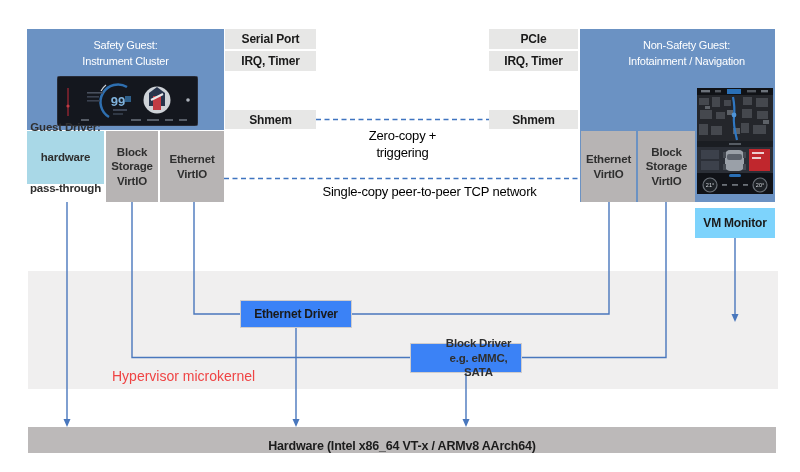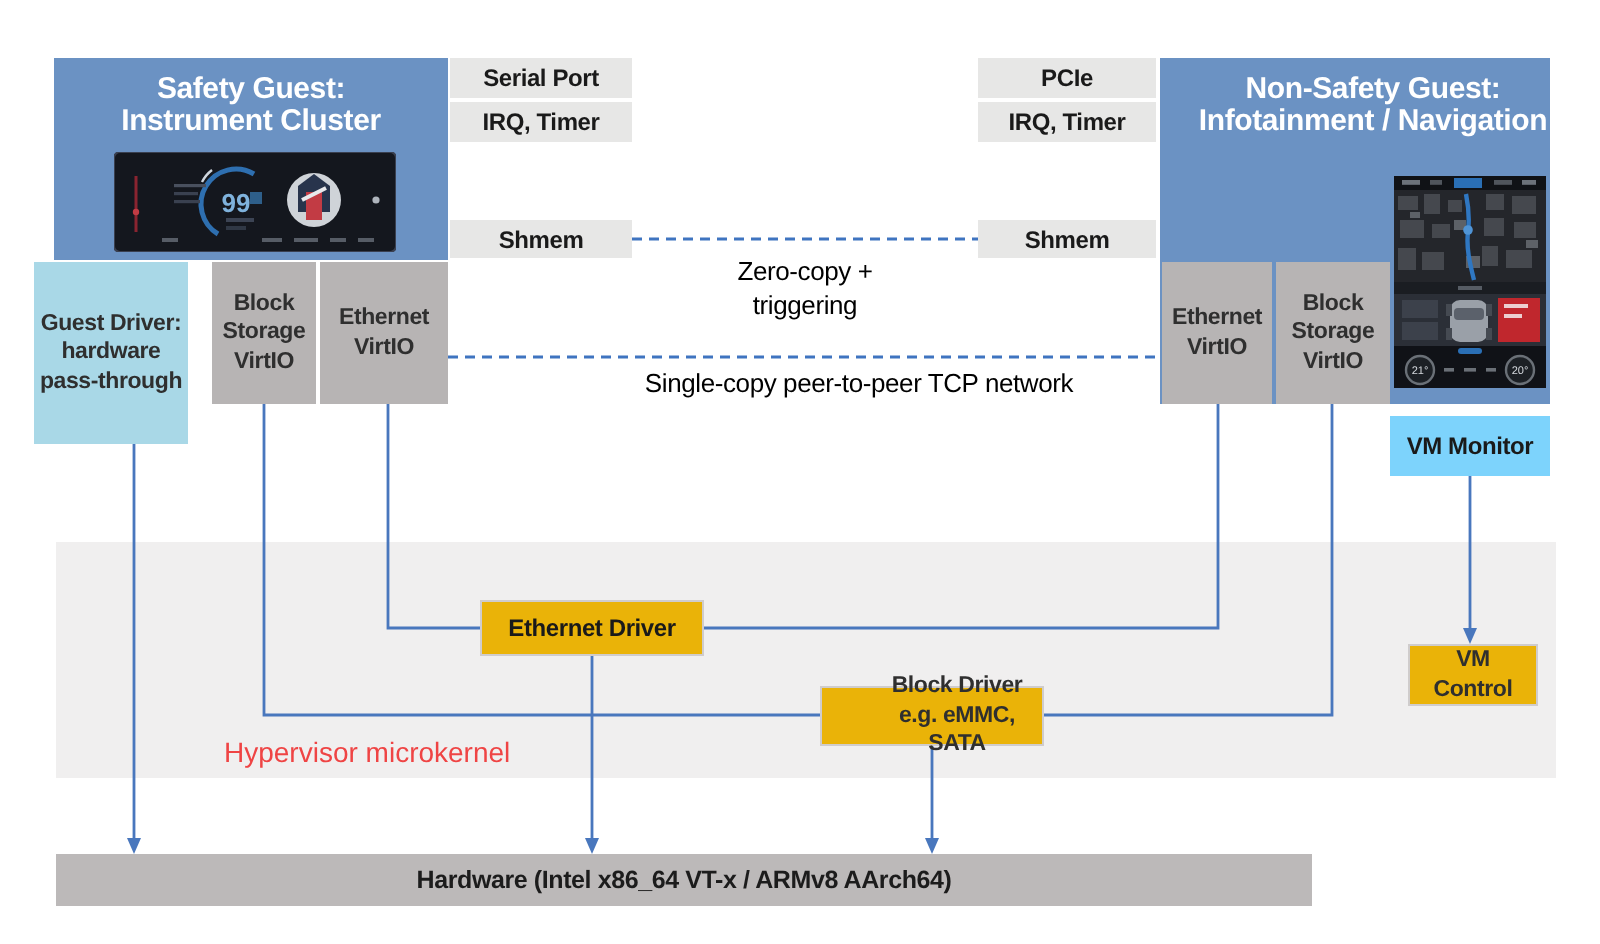--- a/index.html
+++ b/index.html
@@ -8,45 +8,45 @@
     font-family:"Liberation Sans", sans-serif; overflow:hidden;
     -webkit-font-smoothing:antialiased;
   }
   .abs { position:absolute; }
   .box {
     position:absolute; box-sizing:border-box;
     display:flex; flex-direction:column; align-items:center; justify-content:center;
     text-align:center;
   }
   .blue-box  { background:#6b92c3; }
-  .title { color:#ffffff; font-weight:bold; font-size:15px; line-height:16px; letter-spacing:-0.2px; }
+  .title { color:#ffffff; font-weight:normal; font-size:11px; line-height:16px; letter-spacing:-0.2px; }
   .ltblue-box{ background:#a9d8e7; }
   .gray-box  { background:#b7b4b4; }
   .port-box  { background:#e7e7e6; }
-  .driver-box{ background:#eab308; border:1px solid #cfcccc; }
+  .driver-box{ background:#3b82f6; border:1px solid #cfcccc; }
   .vmmon-box { background:#7dd3fc; }
   .blk-label { color:#2f2f2f; font-weight:bold; font-size:11.5px; line-height:14.5px; letter-spacing:-0.2px; }
   .port-label{ color:#1a1a1a; font-weight:bold; font-size:12px; letter-spacing:-0.2px; }
   .note      { color:#000000; font-size:13px; line-height:17px; text-align:center; letter-spacing:-0.2px; }
   .band-hypervisor { left:28px; top:271px; width:750px; height:118px; background:#f0efef; }
   .band-hardware {
-    left:28px; top:427px; width:628px; height:26px; background:#bcb9b9;
-    display:flex; align-items:center; justify-content:center;
+    left:28px; top:427px; width:748px; height:26px; background:#bcb9b9;
+    display:flex; align-items:flex-end; justify-content:center;
     color:#1c1c1c; font-weight:bold; font-size:12.5px; letter-spacing:-0.2px;
   }
   .hyp-label { left:112px; top:368px; color:#ef4444; font-size:14px; }
   svg.lines { position:absolute; left:0; top:0; pointer-events:none; }
   .lines path, .lines line { fill:none; stroke:#4977bd; stroke-width:1.4; }
   .lines .dash { stroke-dasharray:5 3.5; stroke:#3f74c0; }
   .lines polygon { fill:#4977bd; stroke:none; }
 
   
   .safety-box   { left:27px;  top:29px;  width:197px; height:101px; padding-top:8px; justify-content:flex-start; }
   .cluster-img  { left:57px;  top:76px;  width:141px; height:50px; }
-  .guest-driver { left:17px;  top:131px; width:77px;  height:91px; }
+  .guest-driver { left:27px;  top:131px; width:77px;  height:53px;gap:16px; }
   .bs-left      { left:106px; top:131px; width:52px;  height:71px; }
   .eth-left     { left:160px; top:131px; width:64px;  height:71px; }
   
   .p-serial  { left:225px; top:29px;  width:91px; height:20px; }
   .p-irq-l   { left:225px; top:51px;  width:91px; height:20px; }
   .p-shmem-l { left:225px; top:110px; width:91px; height:19px; }
   .p-pcie    { left:489px; top:29px;  width:89px; height:20px; }
   .p-irq-r   { left:489px; top:51px;  width:89px; height:20px; }
   .p-shmem-r { left:489px; top:110px; width:89px; height:19px; }
   
@@ -248,23 +248,19 @@
     <div class="port-label">VM Monitor</div>
   </div>
 
   <div class="box driver-box eth-driver">
     <div class="port-label">Ethernet Driver</div>
   </div>
   <div class="box driver-box block-driver">
     <div class="blk-label">Block Driver</div>
     <div class="blk-label">e.g. eMMC, SATA</div>
   </div>
-  <div class="box driver-box vm-control">
-    <div class="blk-label">VM</div>
-    <div class="blk-label">Control</div>
-  </div>
   <div class="abs hyp-label">Hypervisor microkernel</div>
 
   <div class="abs band-hardware">
     <span>Hardware (Intel x86_64 VT-x / ARMv8 AArch64)</span>
   </div>
 
 </div>
 
 </body></html>

